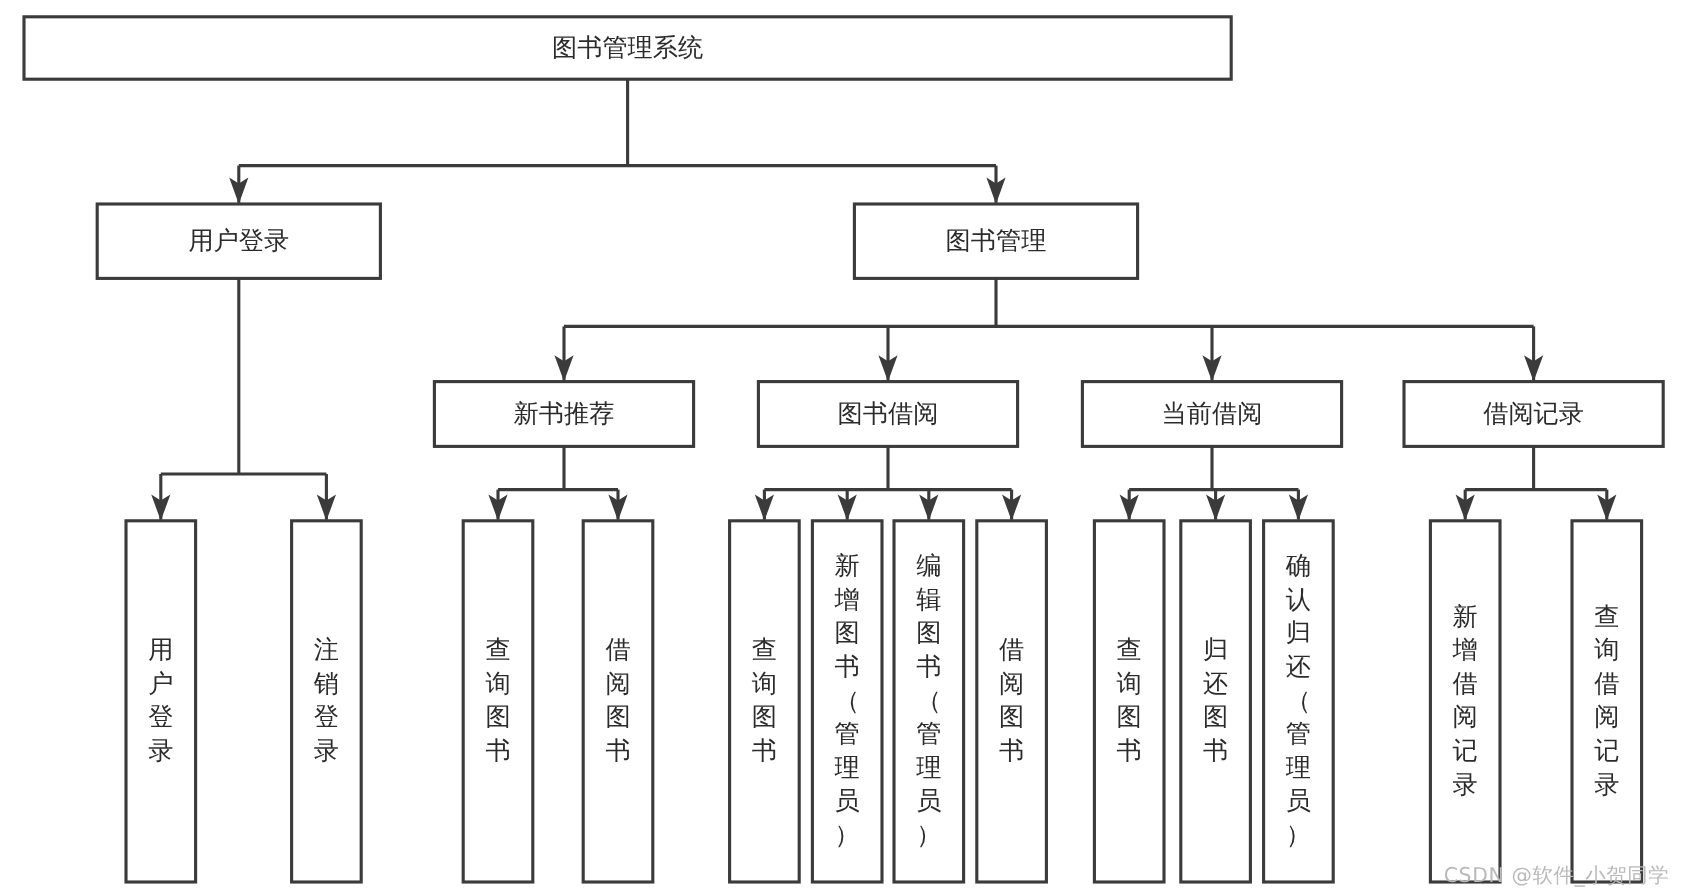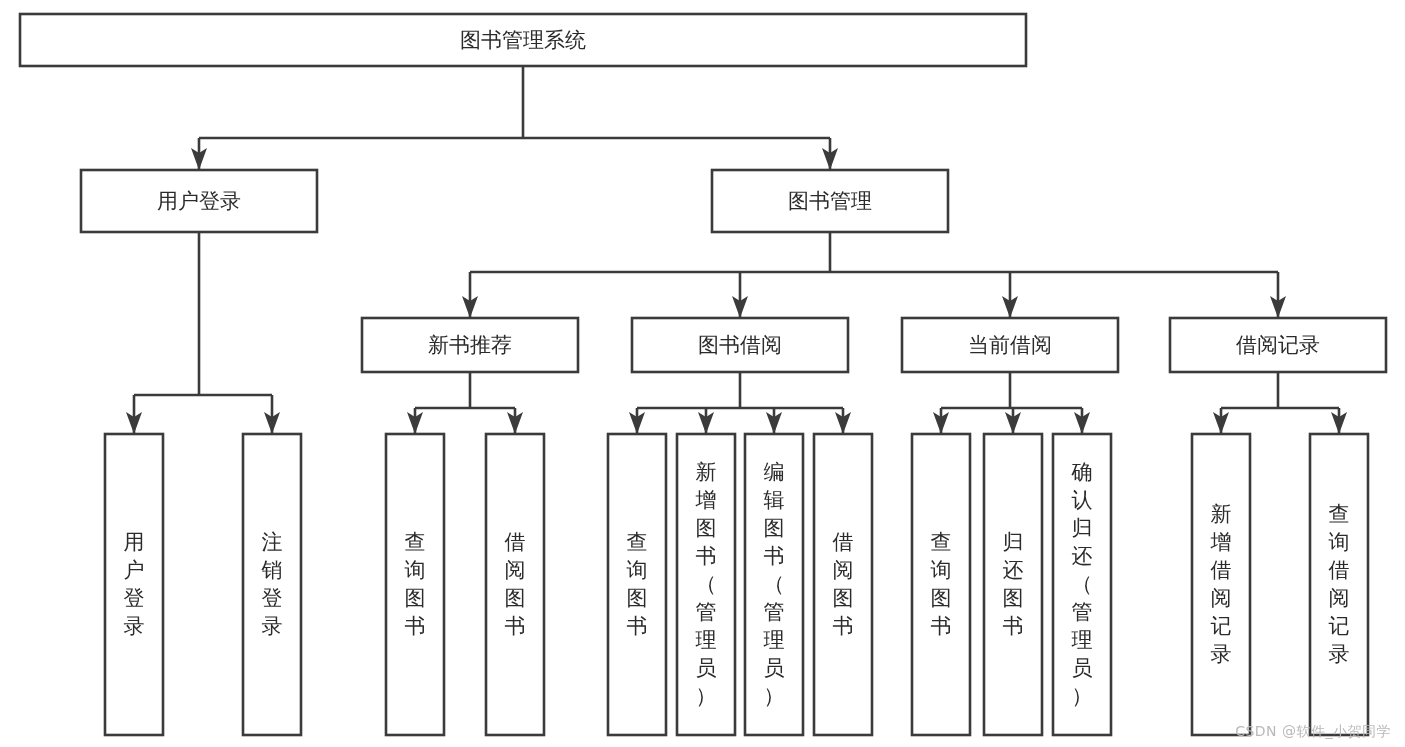--- a/index.html
+++ b/index.html
@@ -53,21 +53,21 @@
     fill: #2b2b2b;
     font-family: "DejaVu Sans", "Liberation Sans", sans-serif;
     font-size: 21px;
     text-anchor: middle;
   }
   .watermark {
     position: absolute;
     right: 14px;
     bottom: 6px;
     font-family: "DejaVu Sans", "Liberation Sans", sans-serif;
-    font-size: 14px;
+    font-size: 17px;
     color: #b9b9b9;
     letter-spacing: 0.5px;
     white-space: nowrap;
     pointer-events: none;
   }
 </style>
 </head>
 <body>
 
 <div id="diagram-root">

